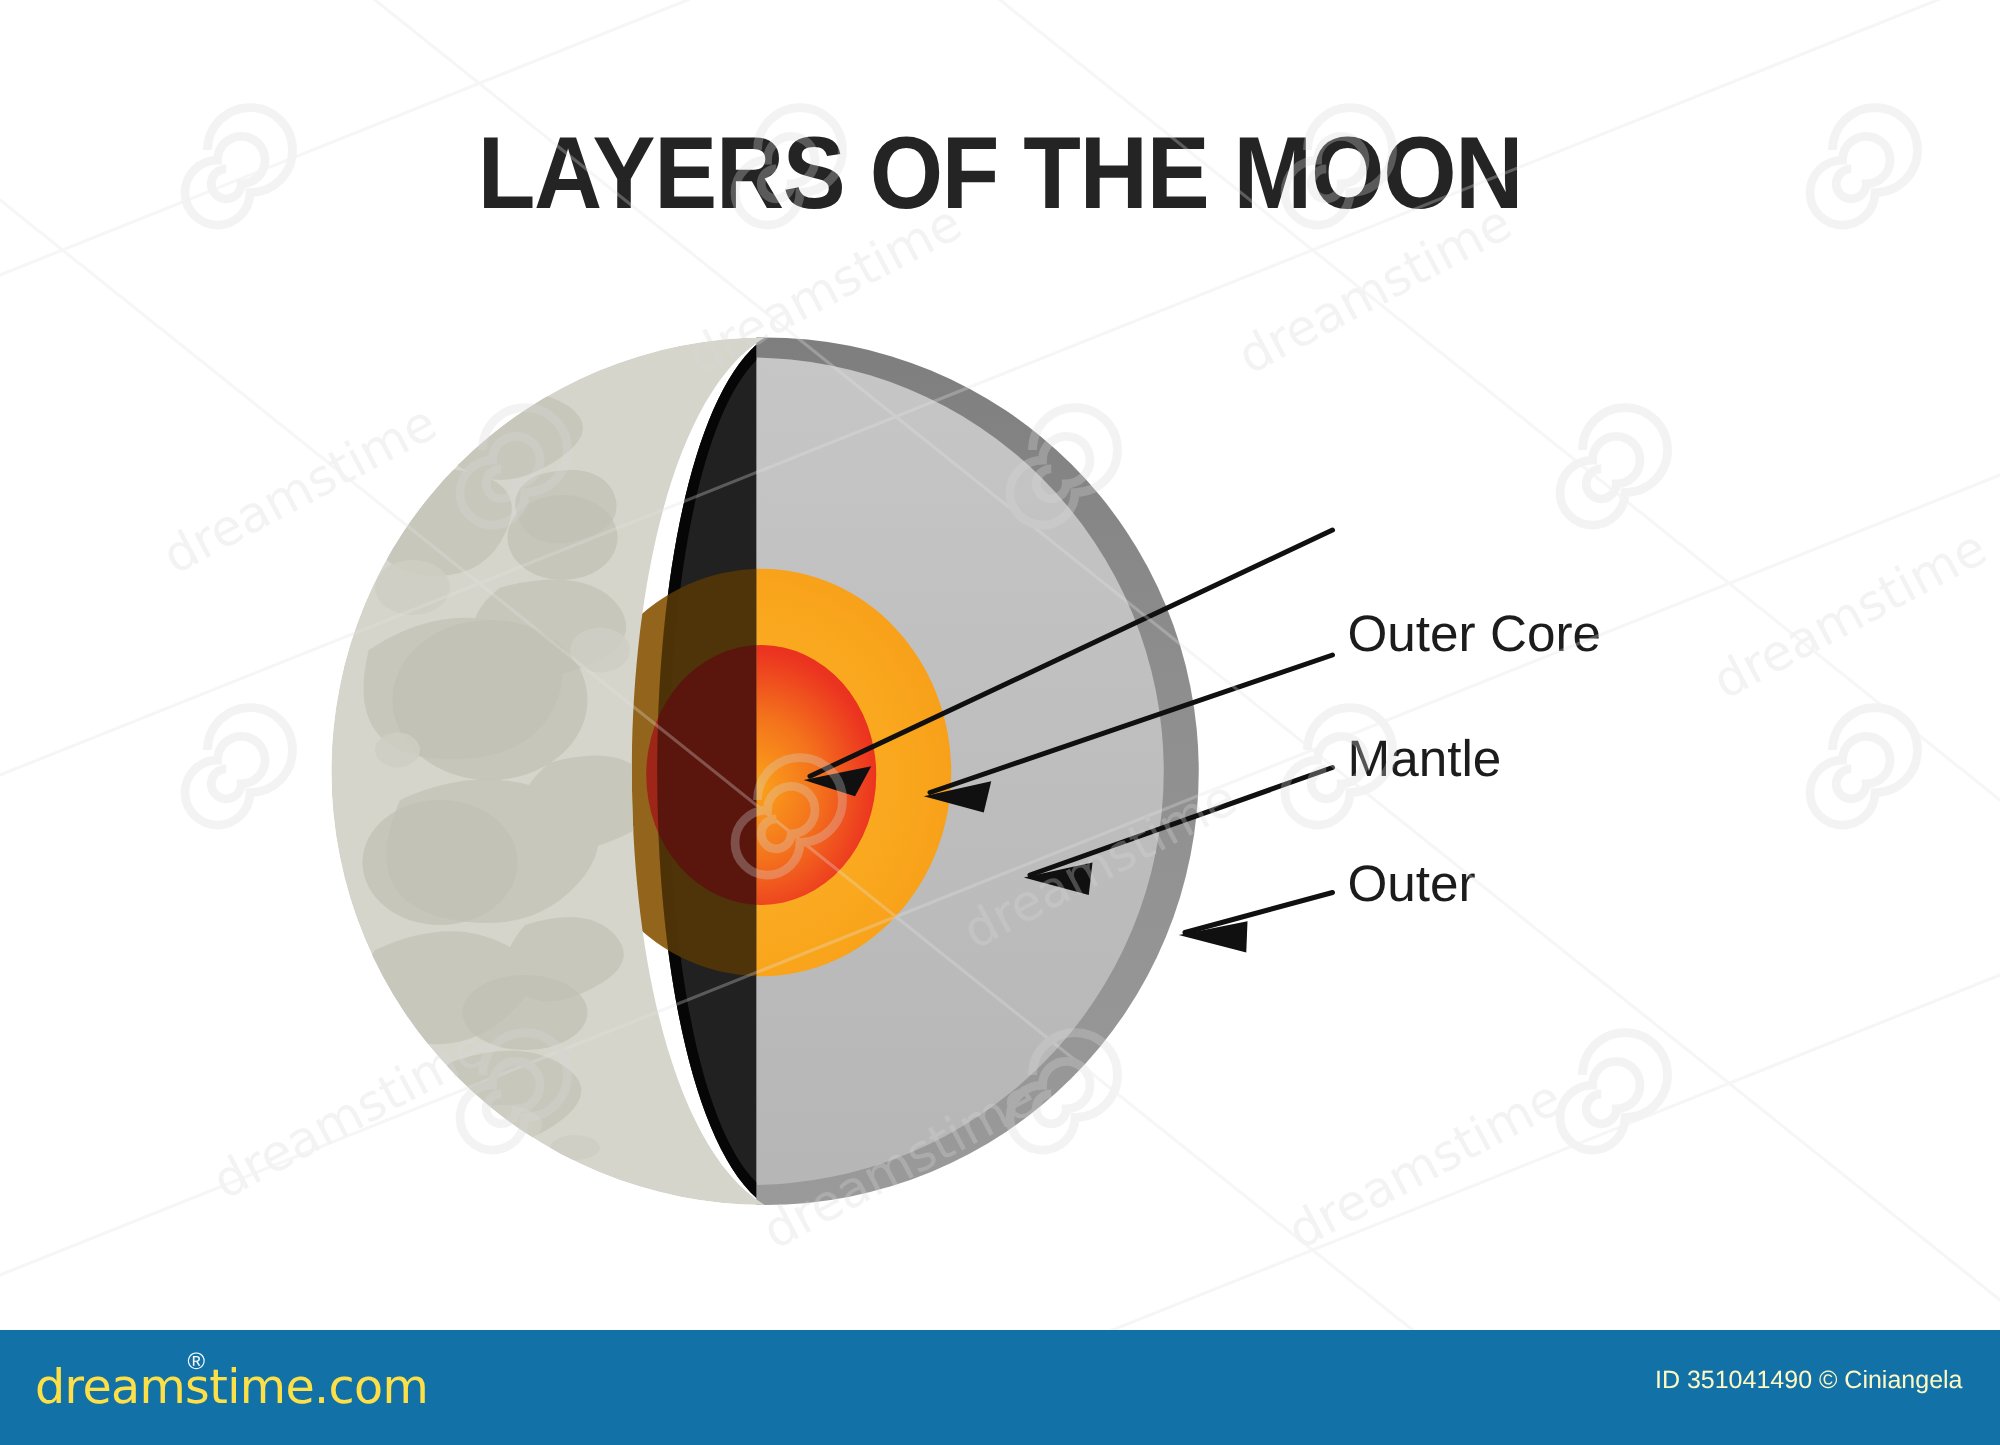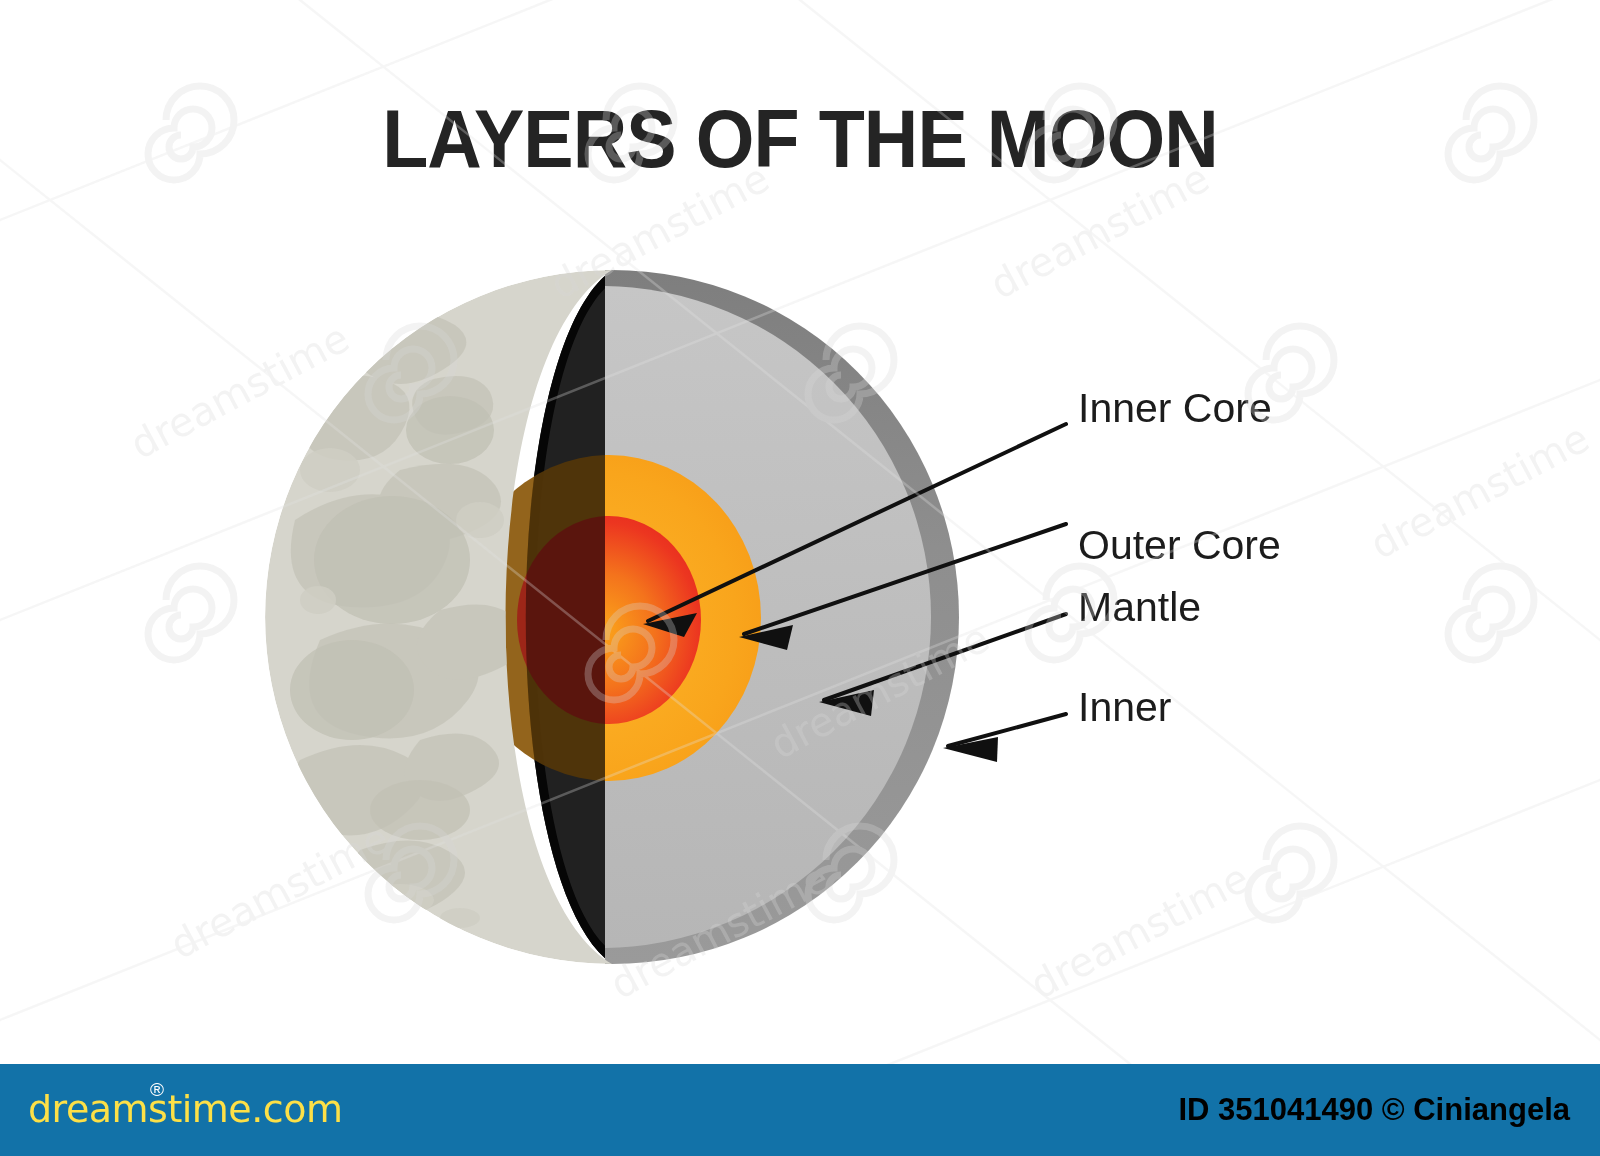--- a/index.html
+++ b/index.html
@@ -55,21 +55,21 @@
     position: absolute;
     left: 1078px;
     font-family: "Liberation Sans", sans-serif;
     font-size: 41px;
     font-weight: 400;
     color: #1c1c1c;
     white-space: nowrap;
     line-height: 1;
   }
   #label-inner-core { top: 388px; }
-  #label-outer-core { top: 487px; margin-top: 38px; }
+  #label-outer-core { top: 487px; }
   #label-mantle     { top: 587px; }
   #label-crust      { top: 687px; }
 
   
   #footer {
     position: absolute;
     left: 0;
     bottom: 0;
     width: 1600px;
     height: 92px;
@@ -92,24 +92,24 @@
     left: 150px;
     top: 16px;
     color: #ffffff;
     font-size: 19px;
     line-height: 1;
   }
   #footer-credit {
     position: absolute;
     right: 30px;
     top: 30px;
-    color: #000000;
+    color: #fef9c3;
     font-family: "Liberation Sans", sans-serif;
-    font-size: 31px;
-    font-weight: 700;
+    font-size: 20px;
+    font-weight: 400;
     white-space: nowrap;
     line-height: 1;
   }
 
   
   #watermark-layer {
     position: absolute;
     left: 0; top: 0;
     width: 1600px;
     height: 1064px;
@@ -242,24 +242,23 @@
       <line x1="1066" y1="714" x2="948" y2="746"></line>
     </g>
     <g fill="#101010">
       <path d="M 643,624 L 697,613 L 684,637 Z"></path>
       <path d="M 739,637 L 793,625 L 787,650 Z"></path>
       <path d="M 819,702 L 874,690 L 871,716 Z"></path>
       <path d="M 943,748 L 998,737 L 997,762 Z"></path>
     </g>
   </svg>
 
-  <div class="label" id="label-inner-core">Inner Core</div>
   <div class="label" id="label-outer-core">Outer Core</div>
   <div class="label" id="label-mantle">Mantle</div>
-  <div class="label" id="label-crust">Inner</div>
+  <div class="label" id="label-crust">Outer</div>
 
   <svg id="watermark-layer" viewBox="0 0 1600 1064">
     <defs>
       <g id="wm-spiral">
         <path d="M0,0 m-34,0 a34,34 0 1,1 34,34 a26,26 0 1,1 -26,-26 a19,19 0 1,1 19,19 a12,12 0 1,1 -12,-12" fill="none" stroke="#d8d8d8" stroke-width="7"></path>
       </g>
       <g id="wm-word">
         <text x="0" y="0" font-family="'DejaVu Sans', sans-serif" font-size="40" fill="#d8d8d8" transform="rotate(-28)">dreamstime</text>
       </g>
     </defs>

